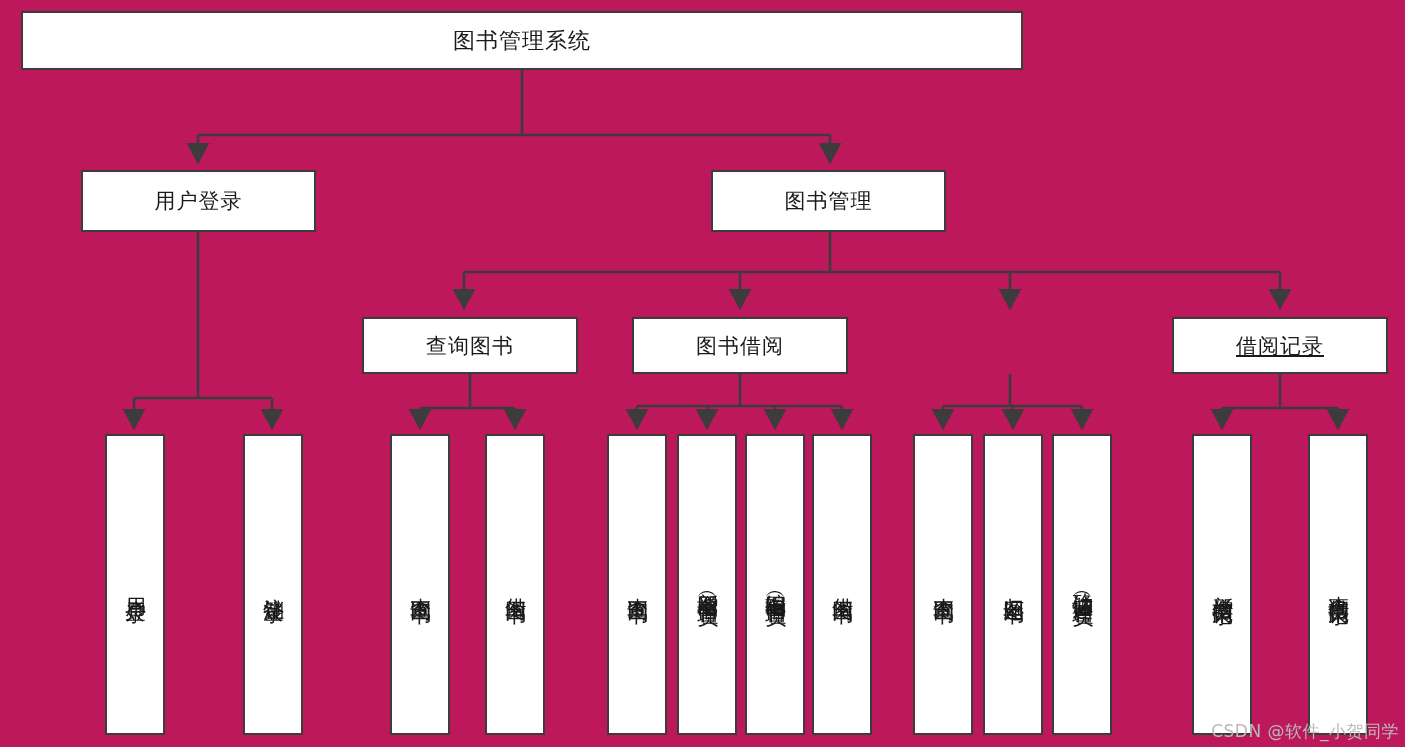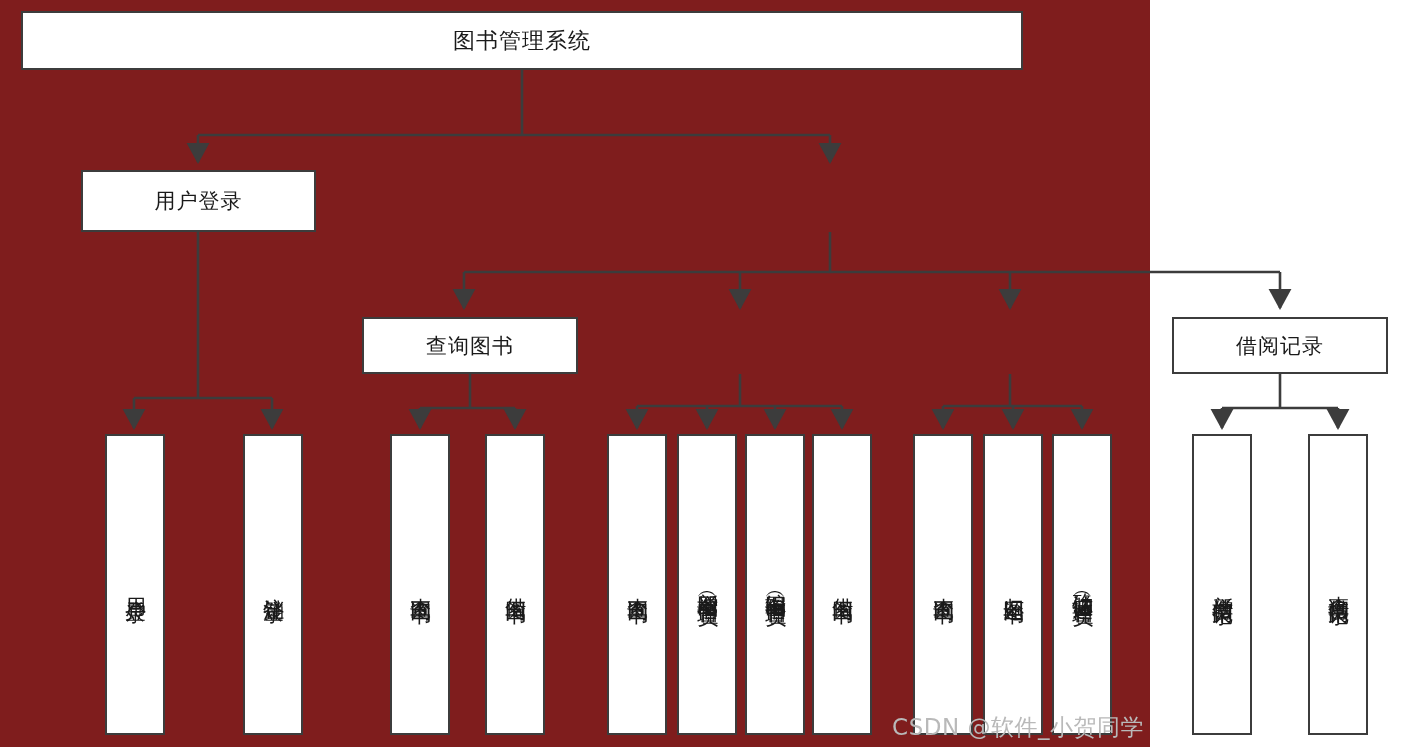--- a/index.html
+++ b/index.html
@@ -1,20 +1,20 @@
 <!DOCTYPE html>
 <html><head>
 <meta charset="utf-8">
 <style>
   html,body{margin:0;padding:0;background:#ffffff;}
   body{
     font-family:"DejaVu Sans","Liberation Sans",sans-serif;
     width:1405px;height:747px;overflow:hidden;
   }
-  #canvas{position:relative;width:1150px;height:747px;background:#7f1d1d;}
+  #canvas{position:relative;width:1405px;height:747px;background:#be185d;}
   #wires{position:absolute;left:0;top:0;width:1405px;height:747px;}
   .node{
     position:absolute;
     box-sizing:border-box;
     border:2.5px solid #3c3c3c;
     background:#ffffff;
     display:flex;
     align-items:center;
     justify-content:center;
     color:#1a1a1a;
@@ -37,21 +37,21 @@
     font-size:21px;
     line-height:1.12;
     letter-spacing:2px;
     white-space:nowrap;
     color:#1a1a1a;
   }
   .watermark{
     position:absolute;
     right:6px;
     bottom:4px;
-    font-size:23px;
+    font-size:17px;
     color:#b9b9b9;
     letter-spacing:0.5px;
     white-space:nowrap;
     pointer-events:none;
   }
 </style>
 </head>
 <body>
 
 <div id="canvas">
@@ -102,23 +102,25 @@
       <path d="M 1280 374 L 1280 408"></path>
       <path d="M 1222 408 L 1338 408"></path>
       <path d="M 1222 408 L 1222 428" marker-end="url(#arrow)"></path>
       <path d="M 1338 408 L 1338 428" marker-end="url(#arrow)"></path>
     </g>
   </svg>
 
   <div class="node root" style="left:21px;top:11px;width:1002px;height:59px;">图书管理系统</div>
 
   <div class="node h" style="left:81px;top:170px;width:235px;height:62px;">用户登录</div>
+  <div class="node h" style="left:711px;top:170px;width:235px;height:62px;">图书管理</div>
 
   <div class="node h" style="left:362px;top:317px;width:216px;height:57px;">查询图书</div>
-  <div class="node h" style="left:1172px;top:317px;width:216px;height:57px;">借阅记录</div>
+  <div class="node h" style="left:632px;top:317px;width:216px;height:57px;">图书借阅</div>
+  <div class="node h" style="left:1172px;top:317px;width:216px;height:57px;text-decoration:underline;">借阅记录</div>
 
   <div class="leaf" style="left:105px;top:434px;width:60px;height:301px;">
     <span class="vtext">用户登录</span>
   </div>
   <div class="leaf" style="left:243px;top:434px;width:60px;height:301px;">
     <span class="vtext">注销登录</span>
   </div>
 
   <div class="leaf" style="left:390px;top:434px;width:60px;height:301px;">
     <span class="vtext">查询图书</span>

